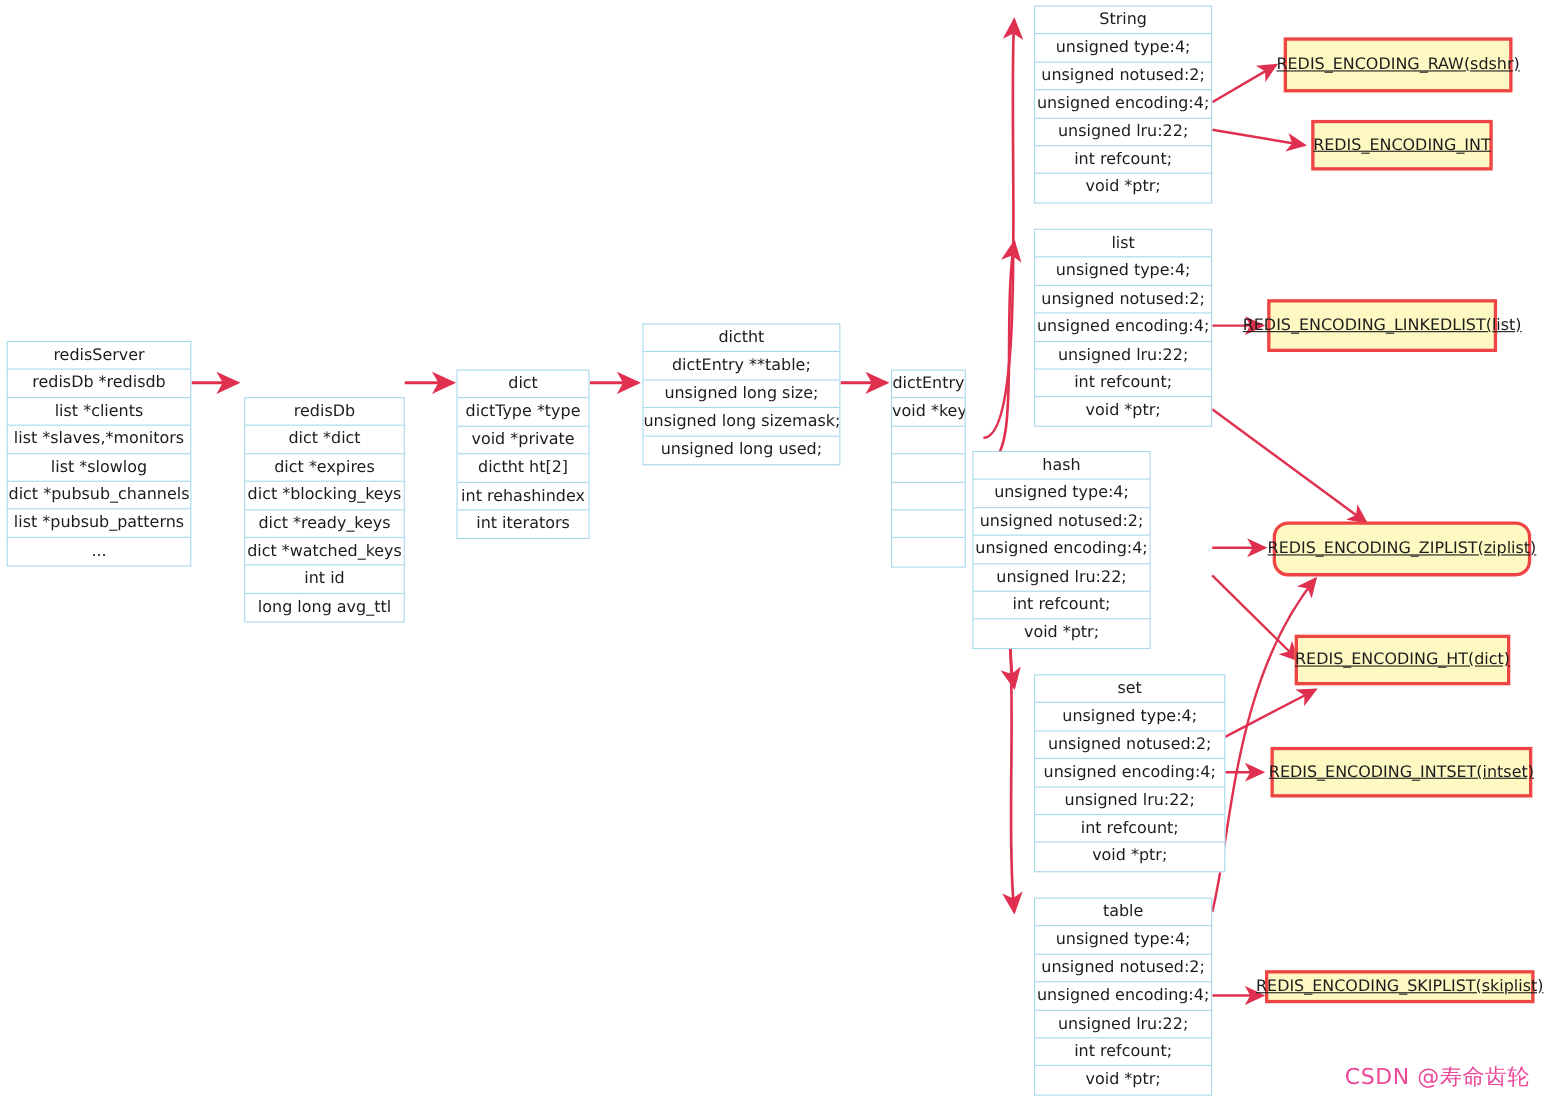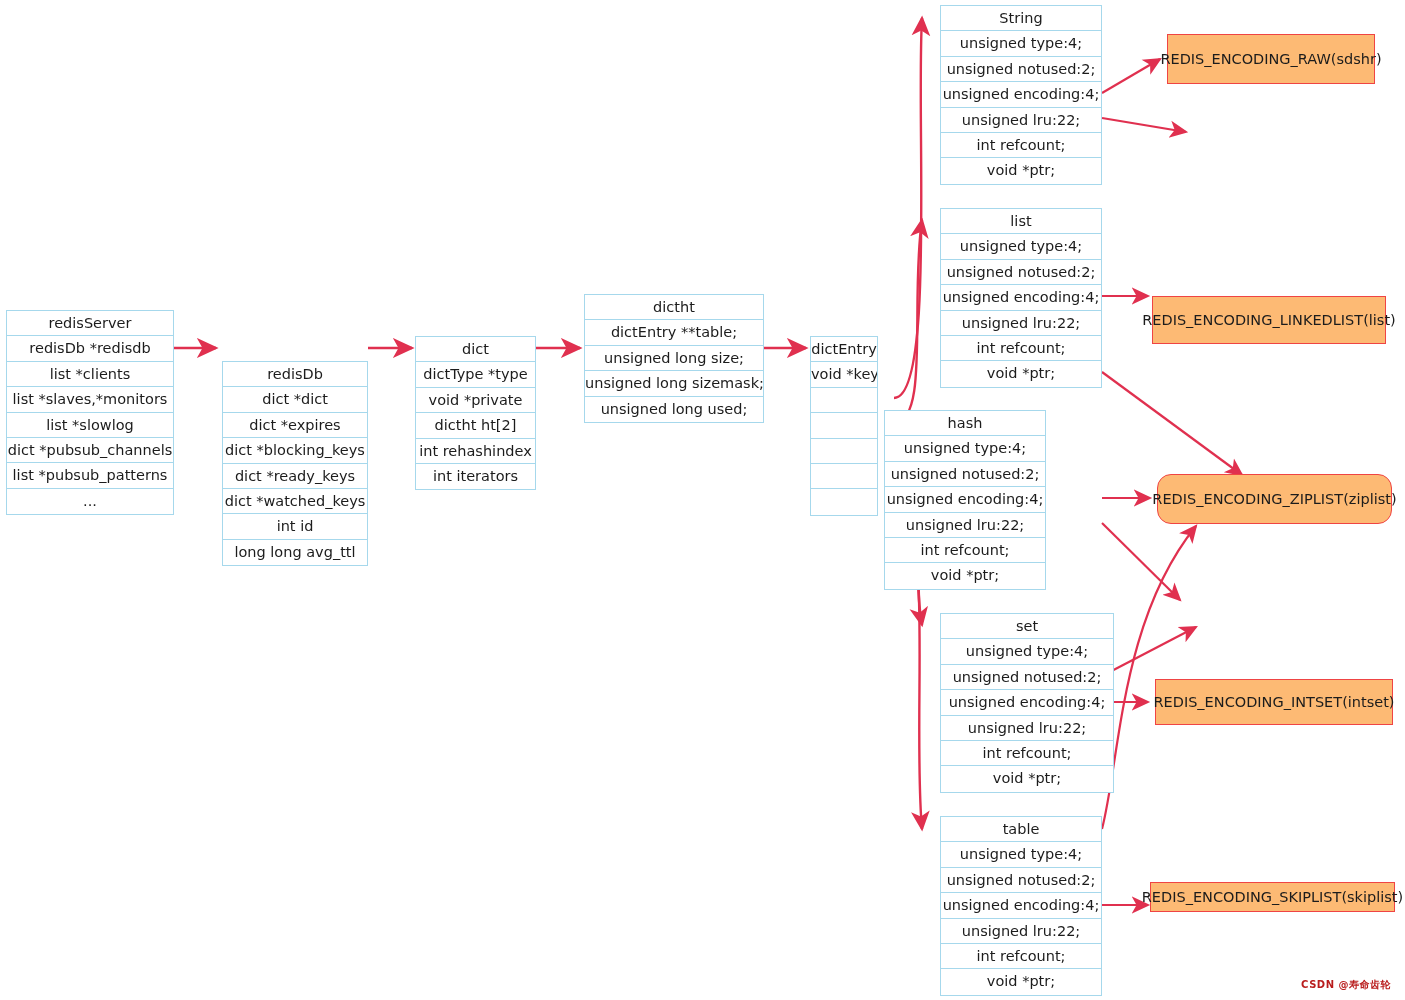--- a/index.html
+++ b/index.html
@@ -38,39 +38,39 @@
     border-bottom:1px solid #a6d8ec;
     white-space:nowrap;
     overflow:hidden;
   }
   .row:last-child{border-bottom:none;}
   .row.blank{color:transparent;}
   .leaf{
     position:absolute;
     z-index:2;
     box-sizing:border-box;
-    border:1px solid #ef4444;
-    background:#fdba74;
+    border:3px solid #ef4444;
+    background:#fef9c3;
     display:flex;
     align-items:center;
     justify-content:center;
     font-size:14.5px;
     color:#1c1c1c;
     white-space:nowrap;
+    text-decoration:underline;
   }
   #watermark{
     position:absolute;
     z-index:3;
     right:14px;
     bottom:8px;
-    font-size:10px;
-    color:#b91c1c;
+    font-size:20px;
+    color:#ec4899;
     letter-spacing:0.5px;
     white-space:nowrap;
-    font-weight:bold;
   }
 </style>
 </head>
 <body>
 
 <div id="canvas">
 
   <svg id="wires" viewBox="0 0 1405 1000">
     <defs>
       <marker id="ah" markerWidth="9" markerHeight="9" refX="7.4" refY="4.5" orient="auto" markerUnits="strokeWidth">
@@ -197,19 +197,21 @@
     <div class="row">table</div>
     <div class="row">unsigned type:4;</div>
     <div class="row">unsigned notused:2;</div>
     <div class="row">unsigned encoding:4;</div>
     <div class="row">unsigned lru:22;</div>
     <div class="row">int refcount;</div>
     <div class="row">void *ptr;</div>
   </div>
 
   <div class="leaf" style="left:1167px;top:34px;width:208px;height:50px;">REDIS_ENCODING_RAW(sdshr)</div>
-  <div class="leaf" style="left:1152px;top:272px;width:234px;height:48px;margin-top:24px;">REDIS_ENCODING_LINKEDLIST(list)</div>
+  <div class="leaf" style="left:1192px;top:109px;width:165px;height:46px;">REDIS_ENCODING_INT</div>
+  <div class="leaf" style="left:1152px;top:272px;width:209px;height:48px;">REDIS_ENCODING_LINKEDLIST(list)</div>
   <div class="leaf" style="left:1157px;top:474px;width:235px;height:50px;border-radius:14px;">REDIS_ENCODING_ZIPLIST(ziplist)</div>
+  <div class="leaf" style="left:1177px;top:577px;width:196px;height:46px;">REDIS_ENCODING_HT(dict)</div>
   <div class="leaf" style="left:1155px;top:679px;width:238px;height:46px;">REDIS_ENCODING_INTSET(intset)</div>
   <div class="leaf" style="left:1150px;top:882px;width:245px;height:30px;">REDIS_ENCODING_SKIPLIST(skiplist)</div>
 
   <div id="watermark">CSDN @寿命齿轮</div>
 </div>
 
 </body></html>

